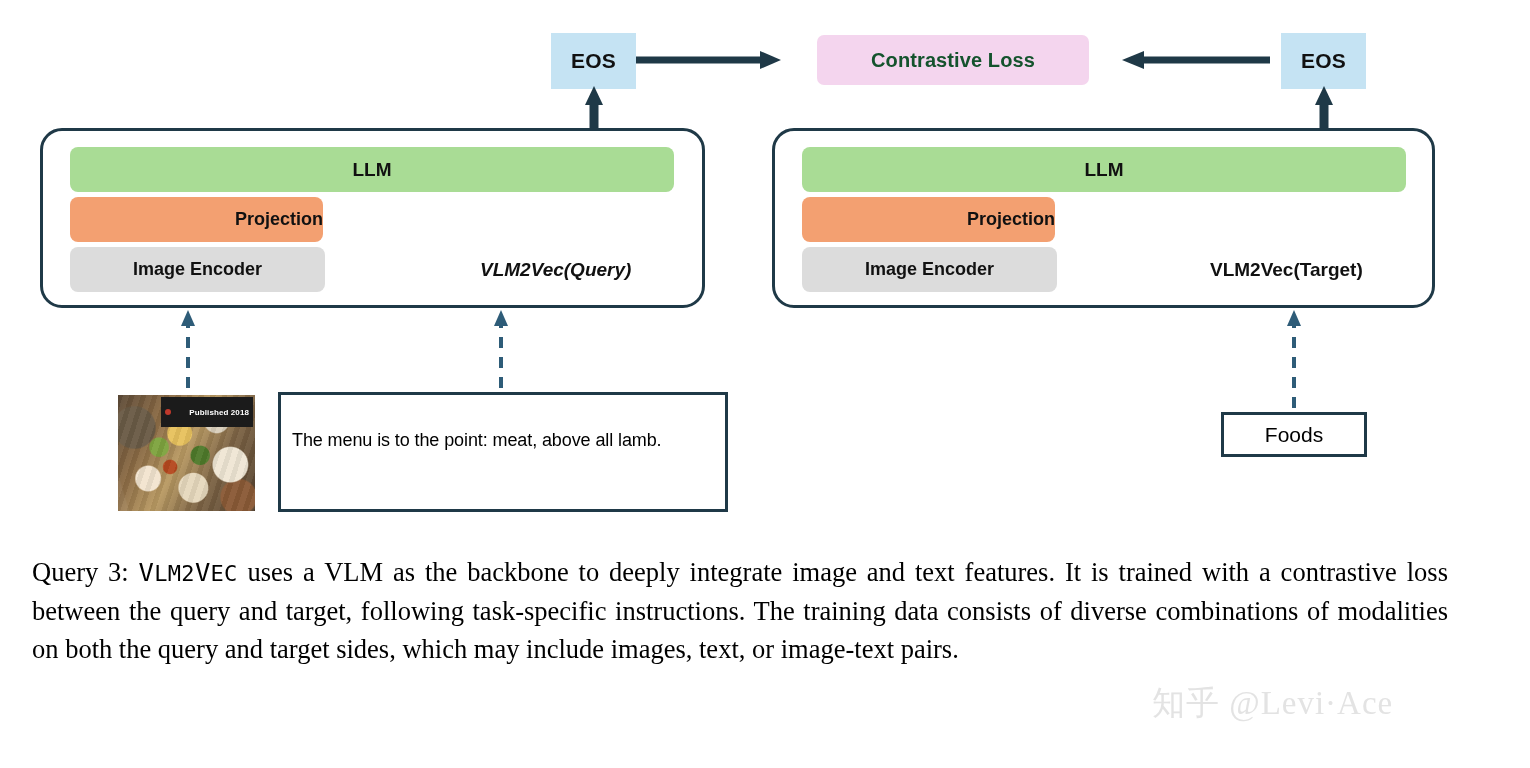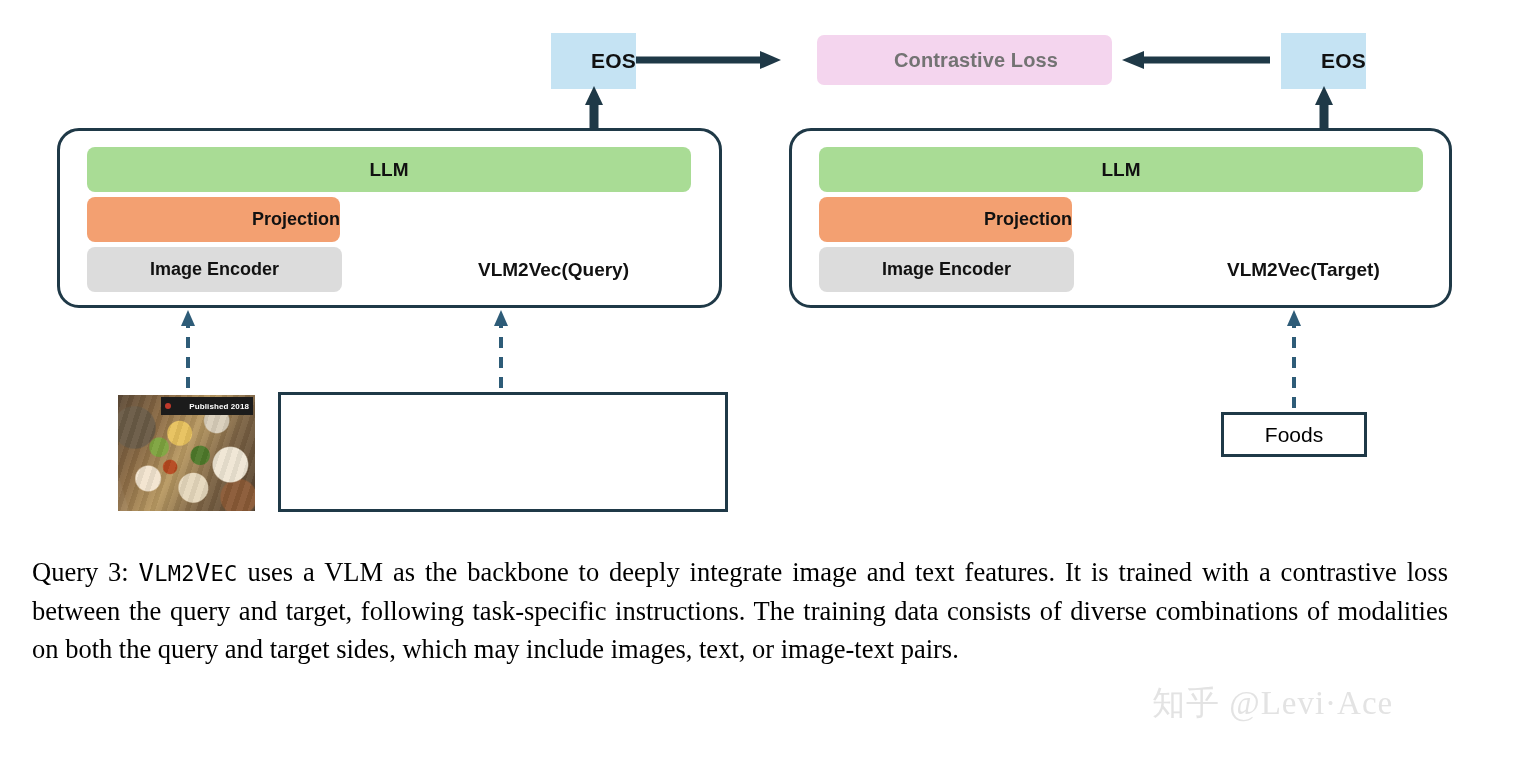--- a/index.html
+++ b/index.html
@@ -20,60 +20,58 @@
 
   
   .eos-box {
     position: absolute;
     background: #c5e3f3;
     color: #111111;
     font-weight: bold;
     font-size: 21px;
     display: flex;
     align-items: center;
-    justify-content: flex-end;
+    justify-content: center;
     letter-spacing: 0.2px;
   }
   #eos-left  { left: 551px; top: 33px; width: 85px; height: 56px; }
   #eos-right { left: 1281px; top: 33px; width: 85px; height: 56px; }
 
   
   #contrastive-loss {
     position: absolute;
     left: 817px; top: 35px; width: 272px; height: 50px;
     background: #f4d5ee;
     border-radius: 7px;
     display: flex;
     align-items: center;
     justify-content: center;
     font-weight: bold;
     font-size: 20px;
-    color: #737373;
+    color: #14532d;
     letter-spacing: 0.1px;
-    padding-left: 23px;
   }
 
   
   .h-arrow { position: absolute; height: 20px; }
   #arrow-left-to-loss  { left: 636px;  top: 50px; width: 145px; }
   #arrow-right-to-loss { left: 1122px; top: 50px; width: 148px; }
 
   
   .v-arrow { position: absolute; width: 20px; }
   #arrow-llm-eos-left  { left: 584px;  top: 86px; height: 66px; }
   #arrow-llm-eos-right { left: 1314px; top: 86px; height: 66px; }
 
   
   .model-box {
     position: absolute;
     border: 3px solid #1f3947;
     border-radius: 22px;
     background: #ffffff;
     box-sizing: border-box;
-    margin-left: 17px;
   }
   #vlm2vec-query  { left: 40px;  top: 128px; width: 665px; height: 180px; }
   #vlm2vec-target { left: 772px; top: 128px; width: 663px; height: 180px; }
 
   .layer {
     position: absolute;
     border-radius: 8px;
     display: flex;
     align-items: center;
     font-weight: bold;
@@ -102,21 +100,21 @@
   #llm-target { width: 604px; }
 
   .model-label {
     position: absolute;
     font-weight: bold;
     font-size: 19px;
     color: #111111;
     top: 128px;
     white-space: nowrap;
   }
-  #label-query  { left: 418px; }
+  #label-query  { left: 437px; font-style: italic; }
   #label-target { left: 435px; }
 
   
   .dashed-arrow { position: absolute; width: 16px; }
 
   
   #query-image {
     position: absolute;
     left: 118px; top: 395px; width: 137px; height: 116px;
     overflow: hidden;
@@ -141,21 +139,21 @@
     content: "";
     position: absolute; inset: 0;
     background:
       linear-gradient(73deg, rgba(255,255,255,0.10) 0 6%, rgba(0,0,0,0) 7%),
       repeating-linear-gradient(108deg, rgba(0,0,0,0.10) 0 5px, rgba(255,255,255,0.07) 5px 11px);
     opacity: .55;
   }
   #published-badge {
     position: absolute;
     right: 2px; top: 2px;
-    height: 18px;
+    height: 30px;
     background: #1b1b1b;
     color: #ffffff;
     font-size: 8px;
     font-weight: bold;
     display: flex;
     align-items: center;
     gap: 18px;
     padding: 0 4px;
     letter-spacing: 0.1px;
     white-space: nowrap;
@@ -323,20 +321,21 @@
 
 <div id="query-image">
   <div class="photo"></div>
   <div id="published-badge">
     <span class="dot"></span>
     <span>Published 2018</span>
   </div>
 </div>
 
 <div id="instruction-box">
+  <div id="caption-text">The menu is to the point: meat, above all lamb.</div>
 </div>
 
 <div id="target-box">
   <span>Foods</span>
 </div>
 
 <div id="figure-caption">
   <span>Query 3:</span>
   <span class="smallcaps"><span class="cap">V</span><span>LM2</span><span class="cap">V</span><span>EC</span></span><span> uses a VLM as the backbone to deeply integrate image and text features.  It is trained with a contrastive loss between the query and target, following task-specific instructions.  The training data consists of diverse combinations of modalities on both the query and target sides, which may include images, text, or image-text pairs.</span>
 </div>

